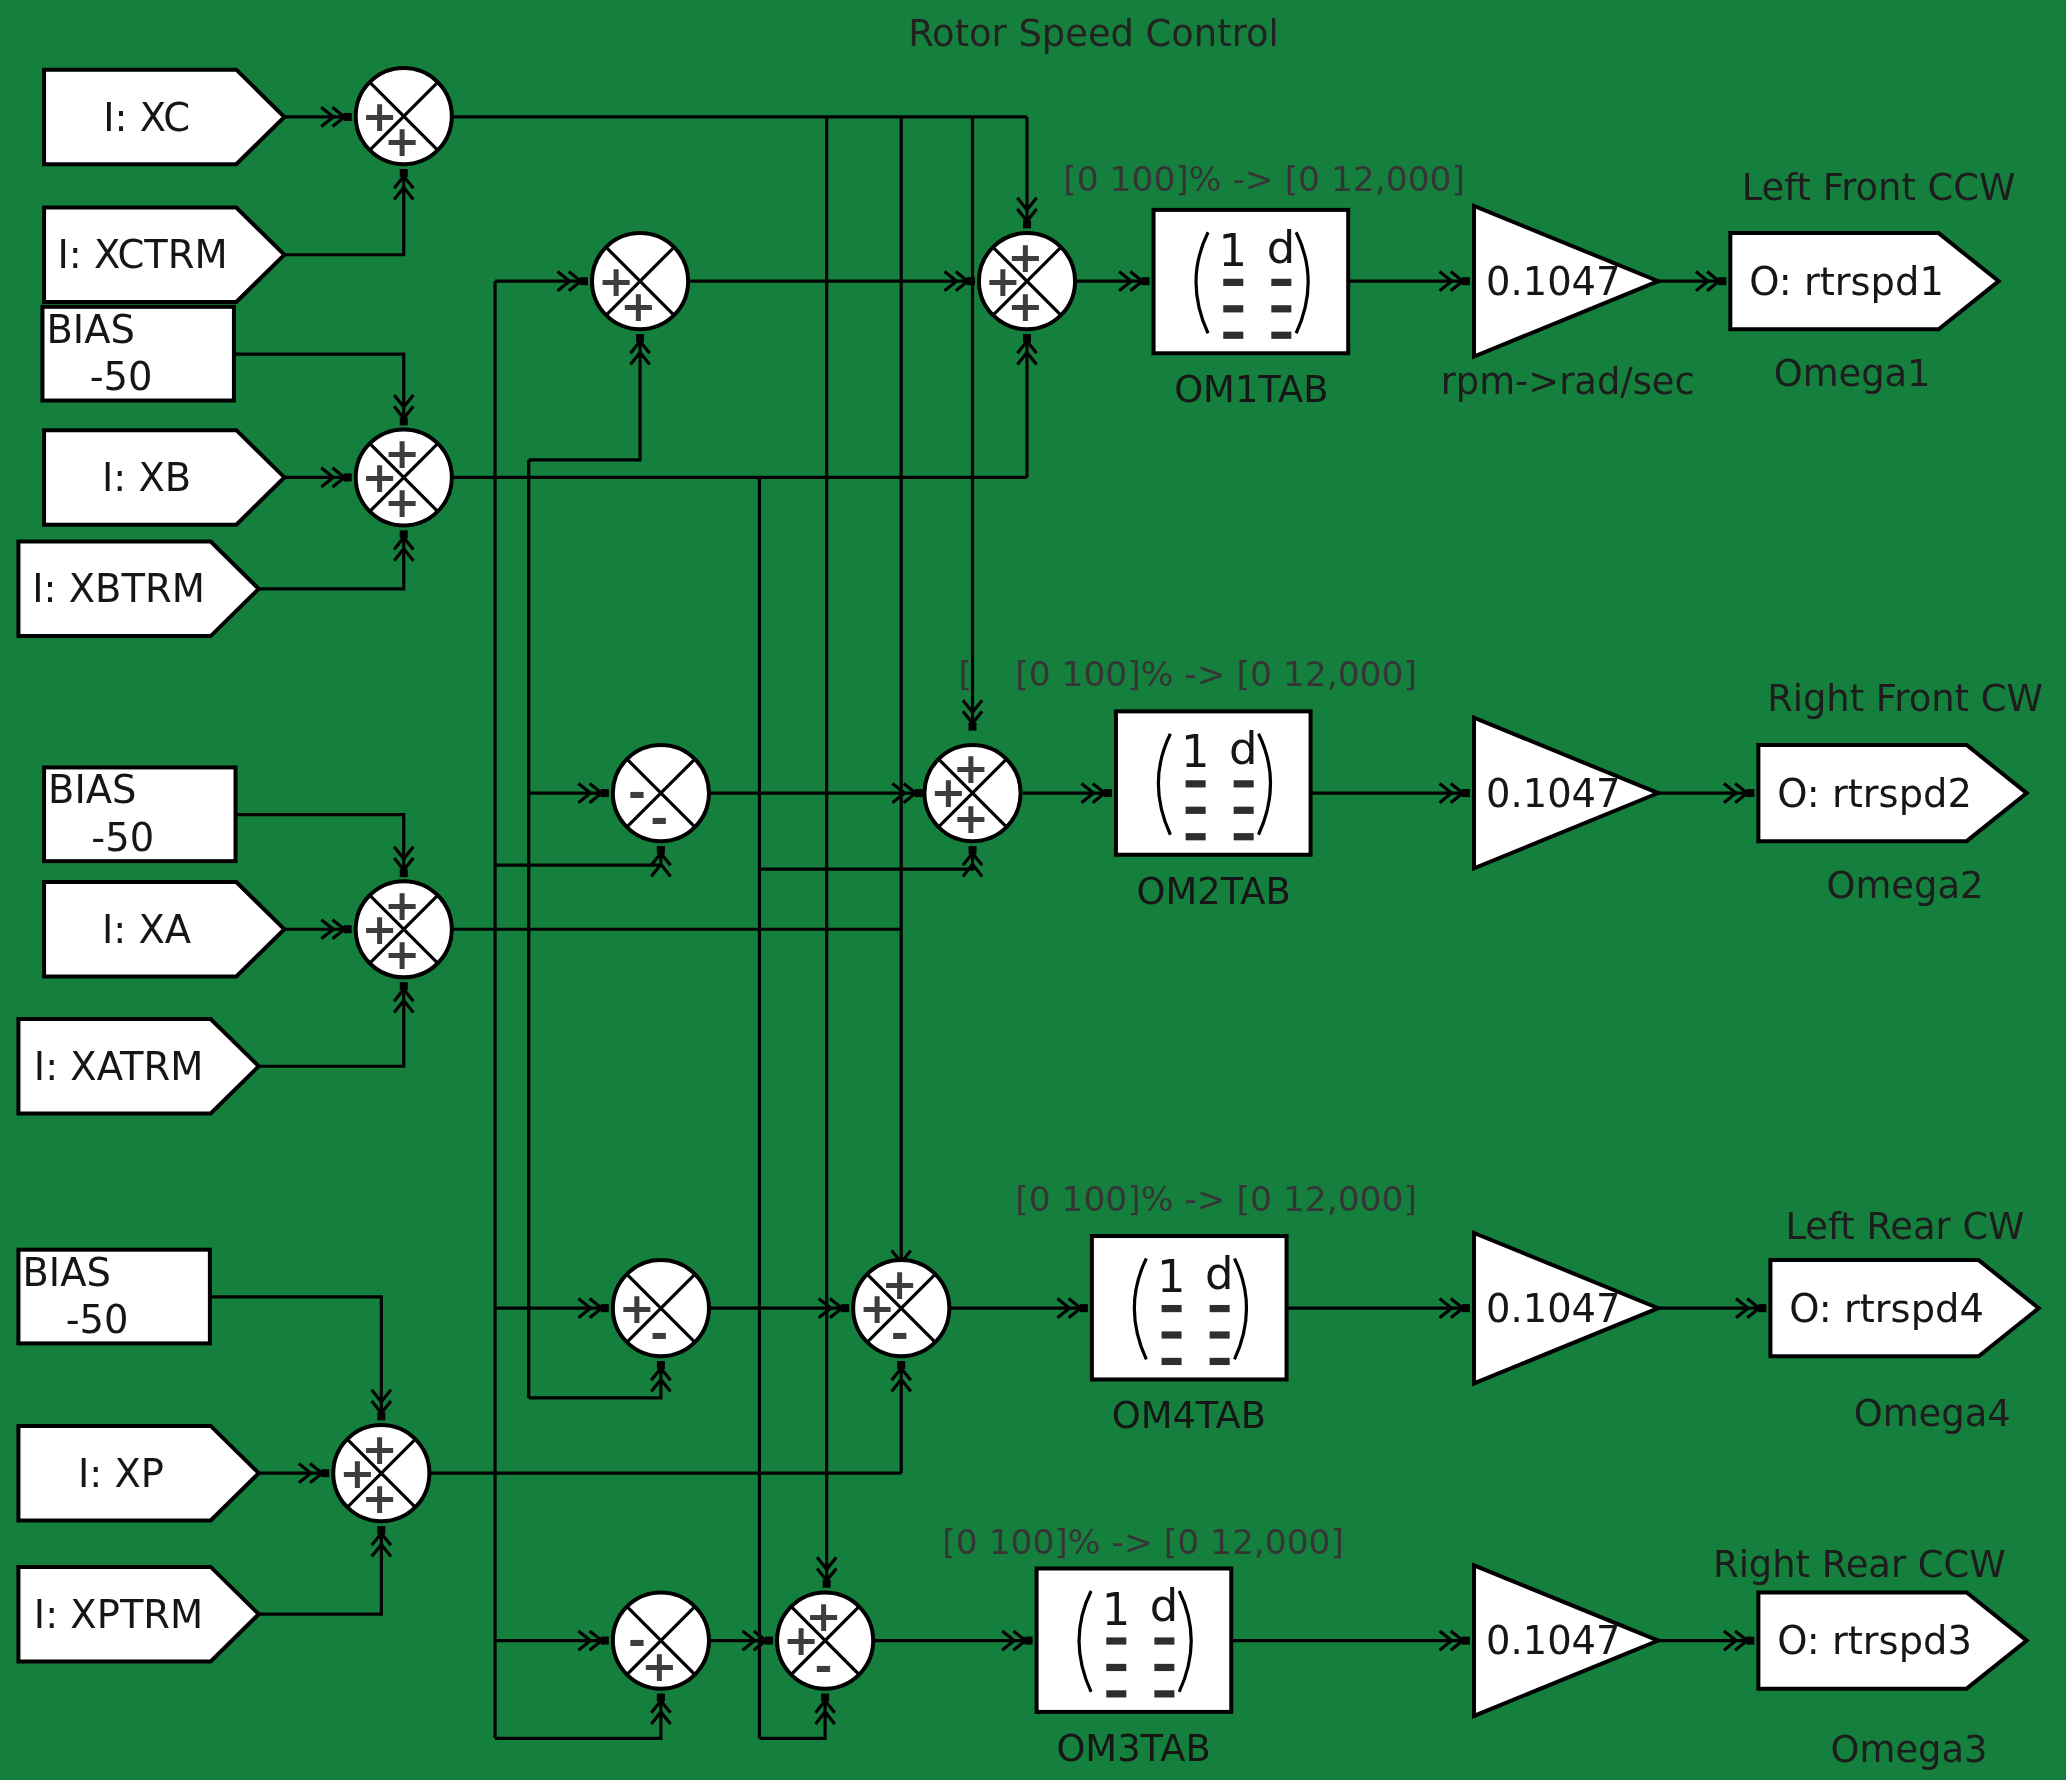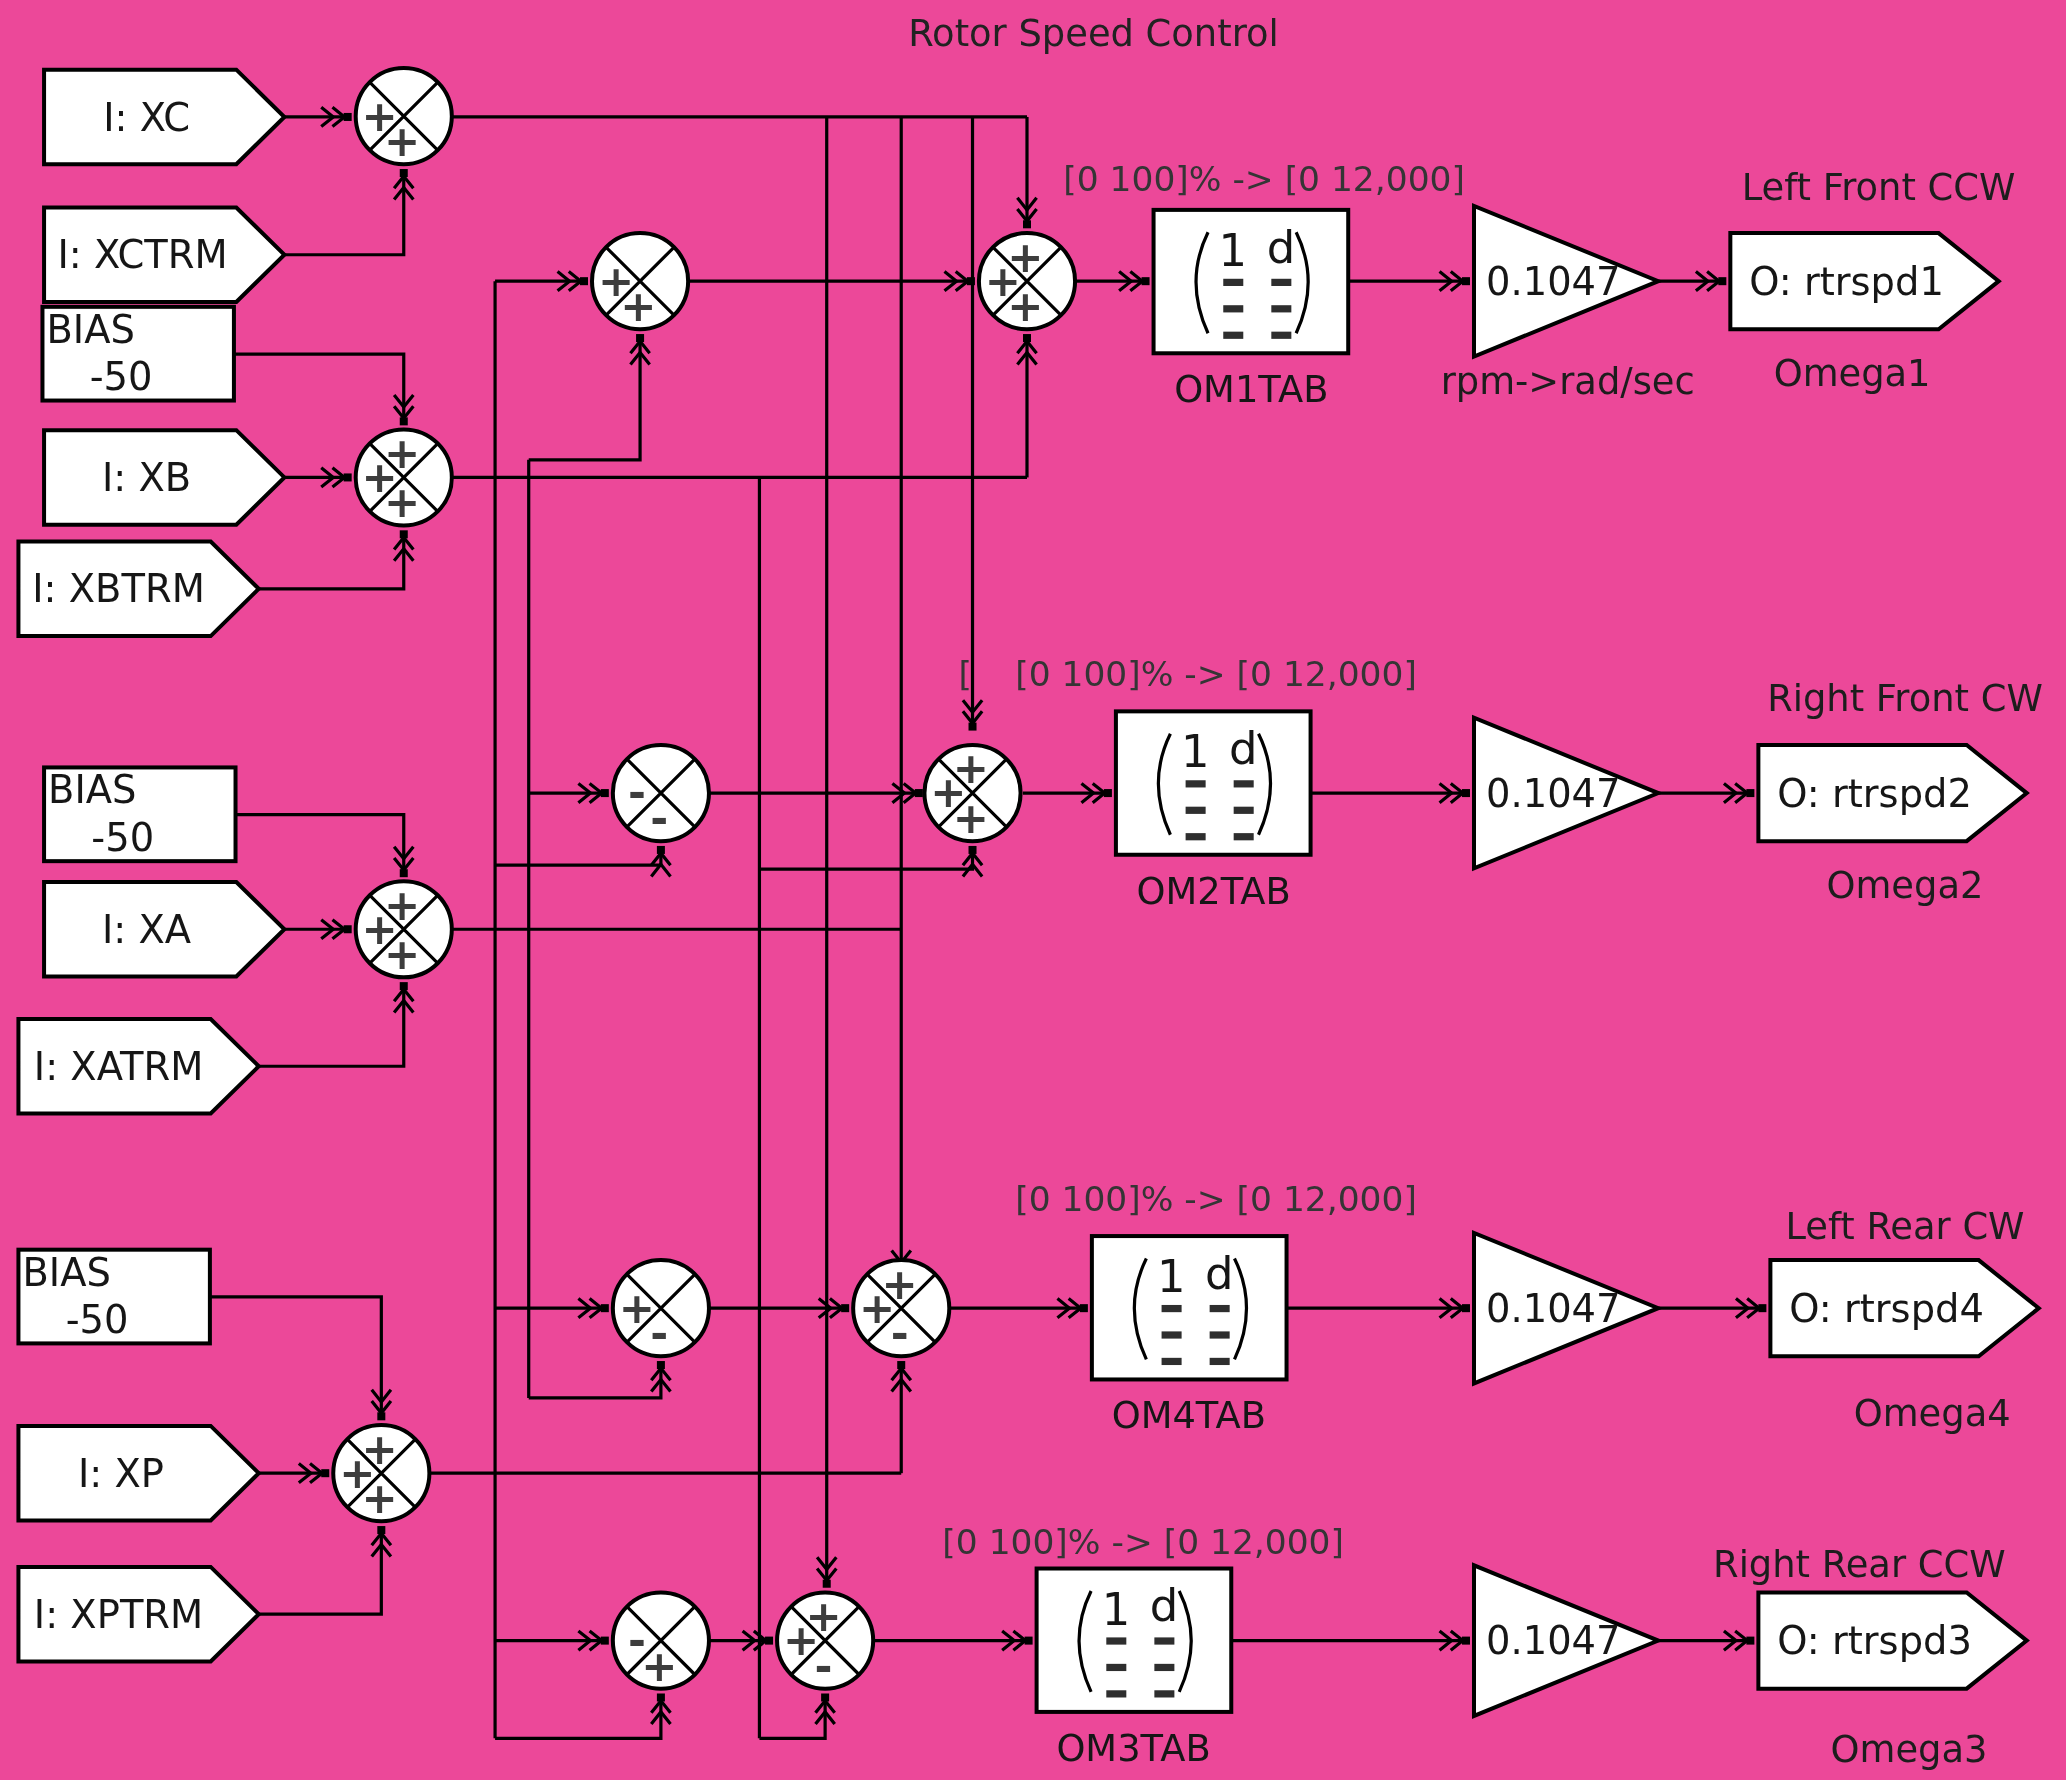--- a/index.html
+++ b/index.html
@@ -1,16 +1,16 @@
 <!DOCTYPE html>
 <html style="font-size:13px"><head>
 <meta charset="utf-8">
 <style>
   html,body{margin:0;padding:0;background:#fff;}
-  #stage{position:relative;width:2066px;height:1780px;background:#ec4899;overflow:hidden;}
+  #stage{position:relative;width:2066px;height:1780px;background:#15803d;overflow:hidden;}
   svg{position:absolute;left:0;top:0;}
   svg text{font-family:"DejaVu Sans","Liberation Sans",sans-serif;fill:#161616;}
   .wire{stroke:#000;stroke-width:4;fill:none;}
   .shape{stroke:#000;stroke-width:5;fill:#fff;}
   .thin{stroke:#000;stroke-width:4;fill:none;}
   .tagtext{font-size:48px;}
   .signtext{font-size:54px;font-weight:bold;fill:#3d3d3d;}
   .labeltext{font-size:46px;}
   .headtext{font-size:46px;fill:#1d1d1d;}
   .annotext{font-size:43px;fill:#353535;}

